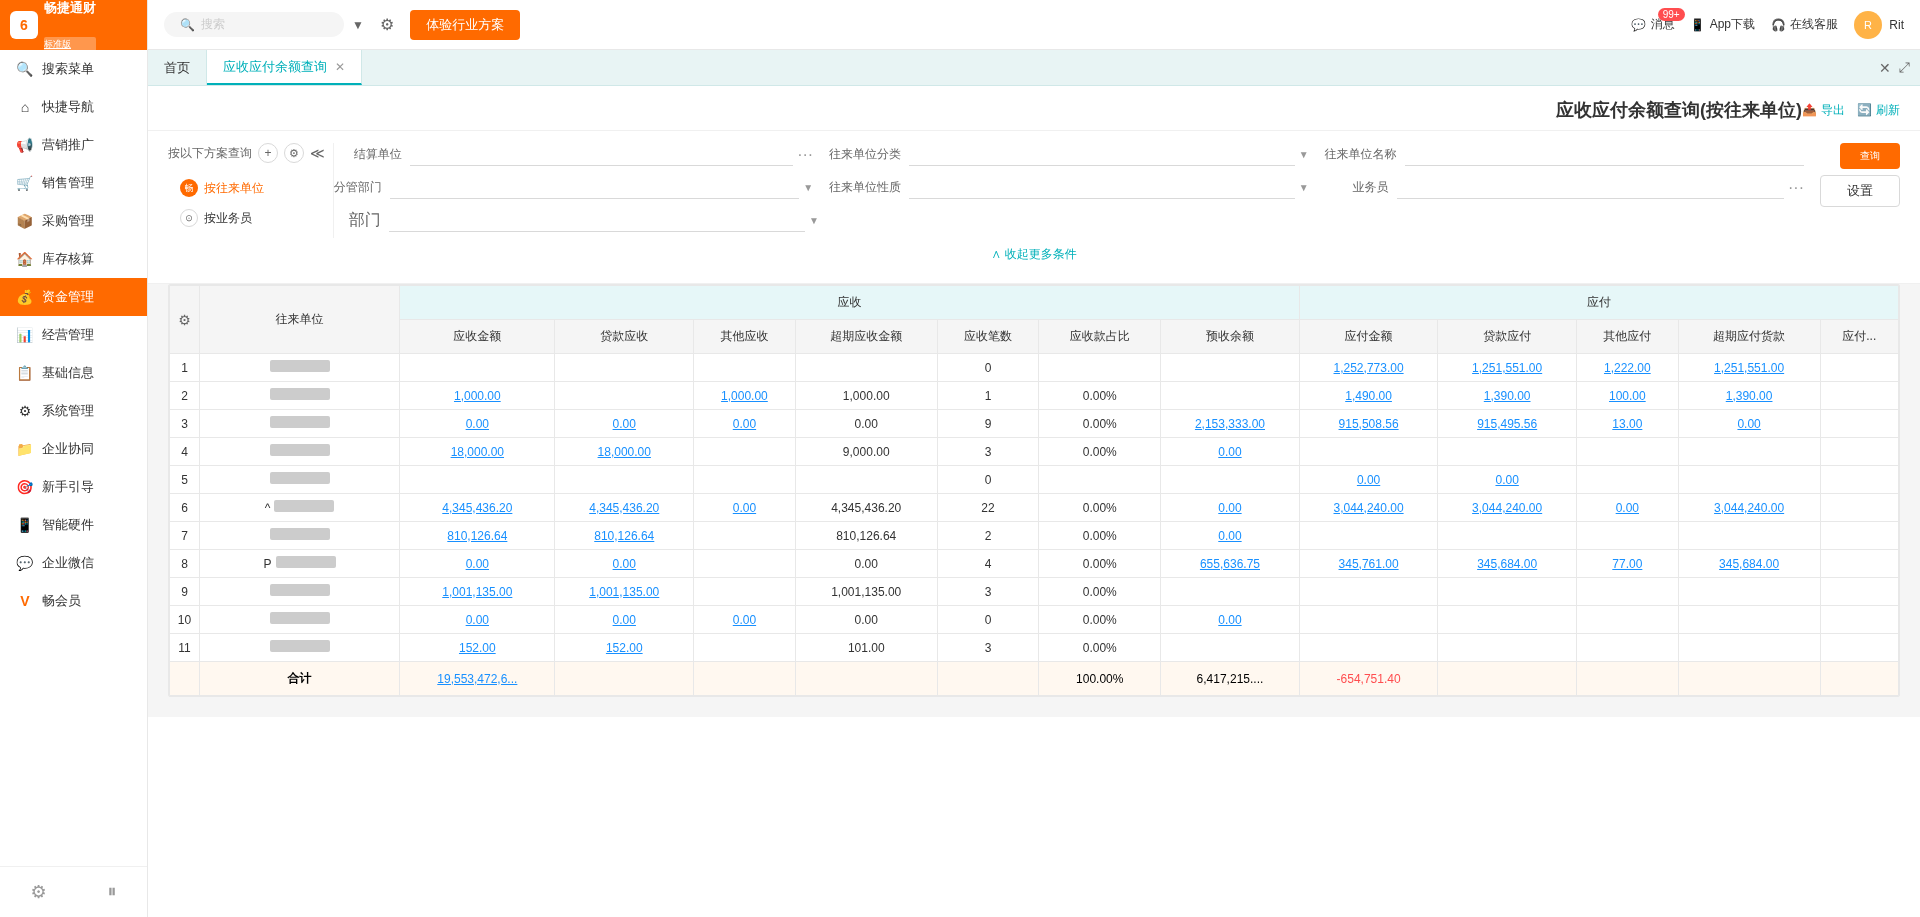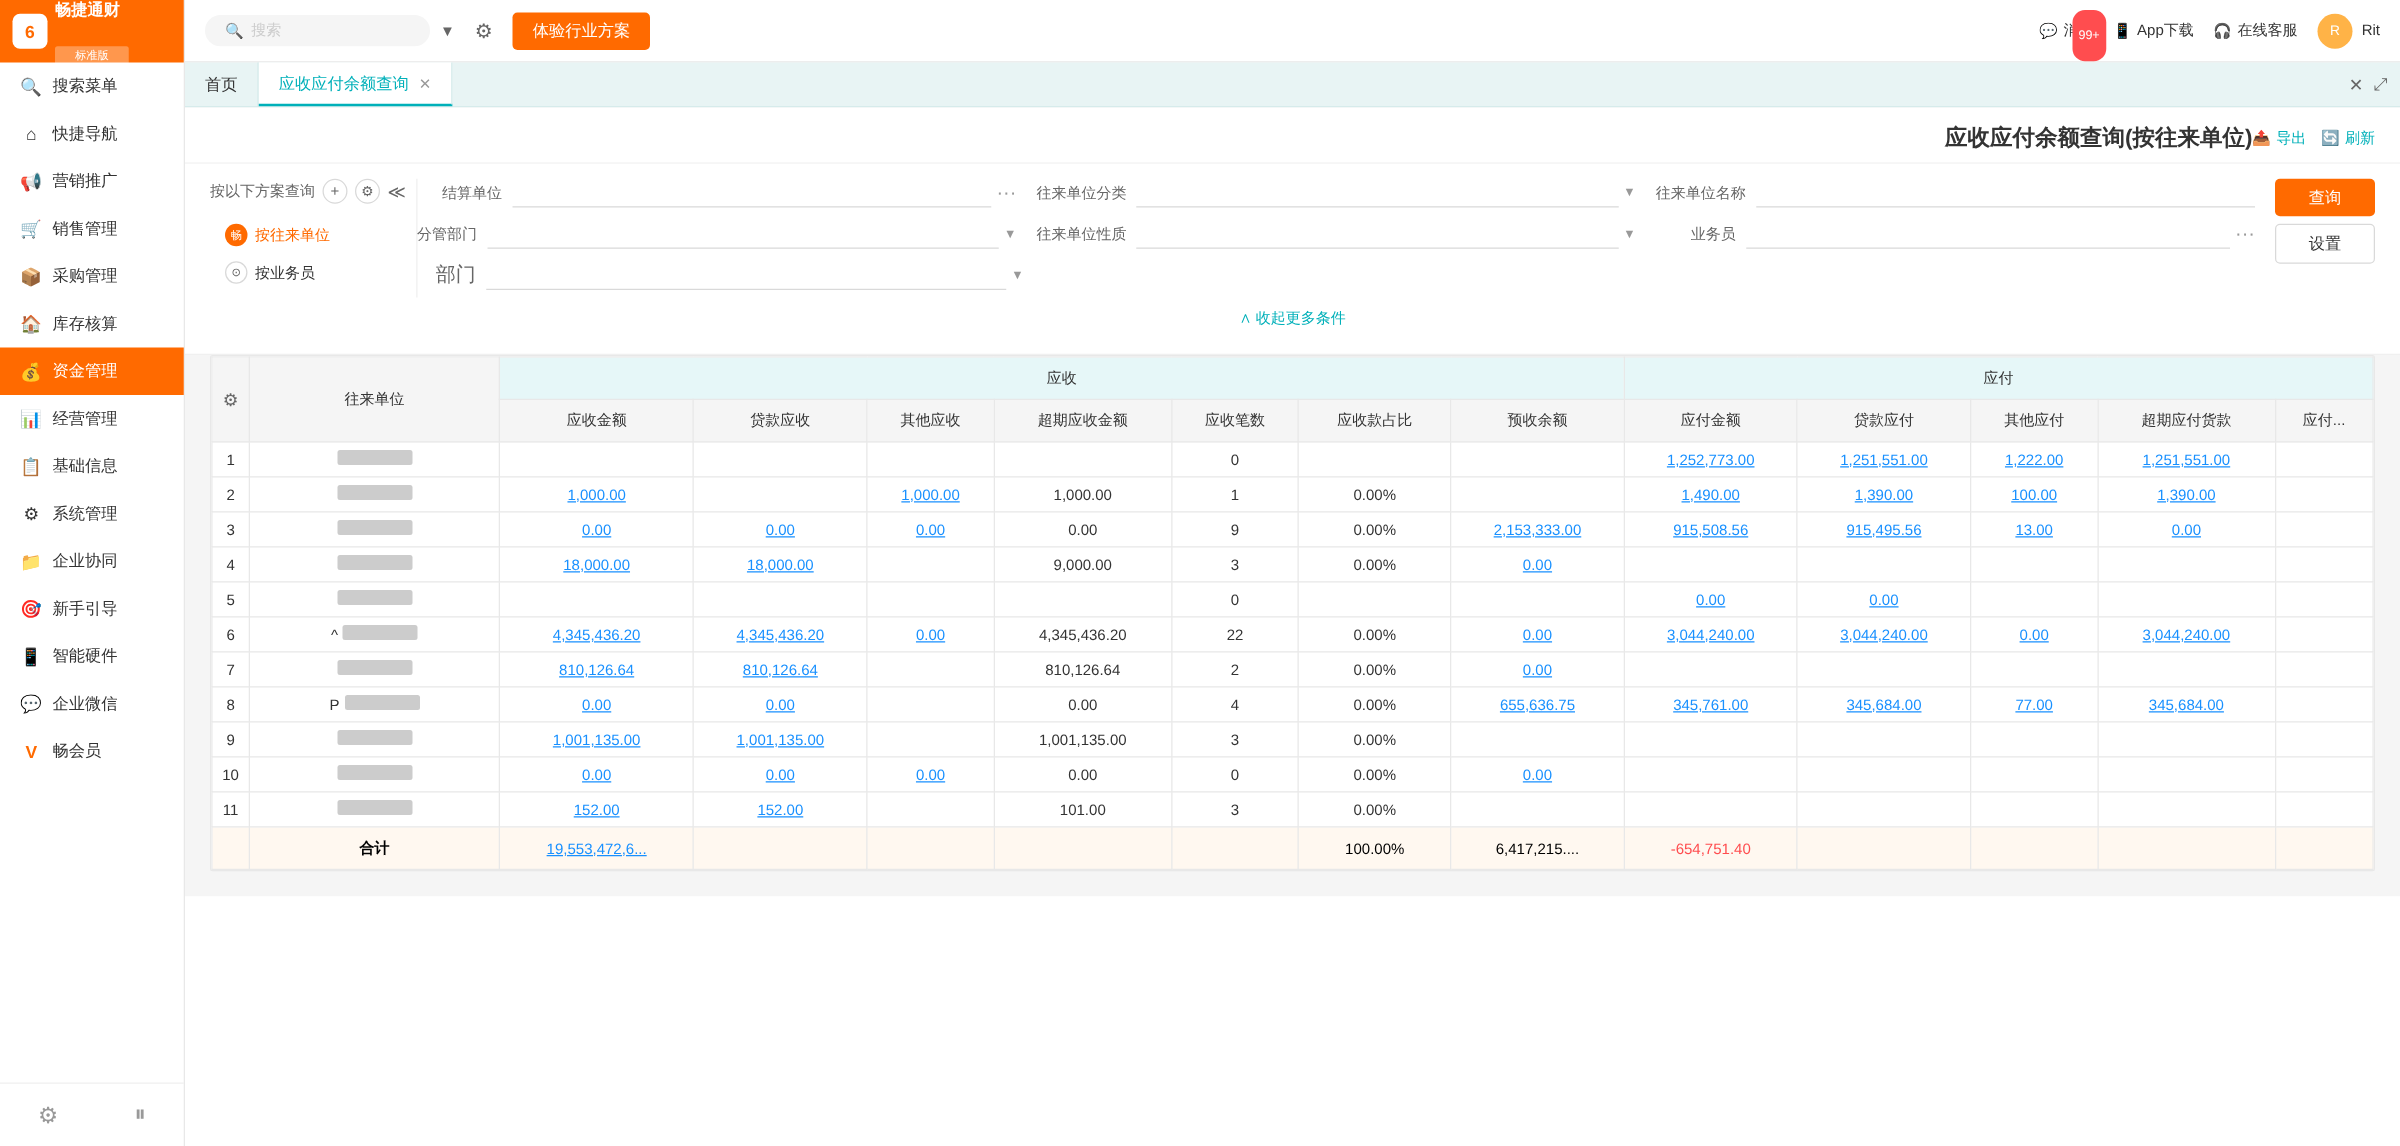--- a/index.html
+++ b/index.html
@@ -6,41 +6,41 @@
     body { font-family: 'Microsoft YaHei', Arial, sans-serif; font-size: 12px; background: #f0f2f5; overflow: hidden; }
     
     
     .app-container { display: flex; height: 917px; width: 1920px; overflow: hidden; }
     
     
     .sidebar { width: 148px; background: #fff; display: flex; flex-direction: column; border-right: 1px solid #e8e8e8; flex-shrink: 0; }
     .sidebar-logo { height: 50px; background: #ff6a00; display: flex; align-items: center; padding: 0 10px; }
     .sidebar-logo-icon { width: 28px; height: 28px; background: #fff; border-radius: 6px; display: flex; align-items: center; justify-content: center; color: #ff6a00; font-weight: bold; font-size: 14px; margin-right: 6px; }
     .sidebar-logo-text { color: #fff; font-size: 13px; font-weight: bold; }
-    .sidebar-logo-badge { background: rgba(255,255,255,0.3); color: #fff; font-size: 9px; padding: 1px 16px; border-radius: 2px; margin-top: 20px; }
+    .sidebar-logo-badge { background: rgba(255,255,255,0.3); color: #fff; font-size: 9px; padding: 1px 0; border-radius: 2px; margin-top: 20px; text-decoration: underline; }
     .sidebar-item { display: flex; align-items: center; padding: 10px 16px; cursor: pointer; color: #333; font-size: 13px; }
     .sidebar-item.active { background: #ff6a00; color: #fff; }
     .sidebar-item-icon { width: 18px; height: 18px; margin-right: 8px; display: flex; align-items: center; justify-content: center; font-size: 14px; }
     .sidebar-bottom { margin-top: auto; padding: 10px 0; border-top: 1px solid #f0f0f0; display: flex; justify-content: space-around; }
     .sidebar-bottom-item { color: #999; font-size: 18px; cursor: pointer; padding: 4px; }
     
     
     .main { flex: 1; display: flex; flex-direction: column; overflow: hidden; }
     
     
     .top-header { height: 50px; background: #fff; display: flex; align-items: center; padding: 0 16px; border-bottom: 1px solid #e8e8e8; }
     .top-header-left { display: flex; align-items: center; flex: 1; }
     .top-header-search { background: #f5f5f5; border-radius: 16px; padding: 4px 16px; color: #999; font-size: 12px; width: 180px; display: flex; align-items: center; }
     .top-header-search-icon { margin-right: 6px; color: #999; font-size: 12px; }
     .top-header-dropdown { color: #666; margin: 0 8px; cursor: pointer; font-size: 12px; }
     .top-header-gear { color: #666; margin: 0 8px; cursor: pointer; font-size: 16px; }
     .top-header-btn { background: #ff6a00; color: #fff; border: none; border-radius: 4px; padding: 6px 16px; font-size: 13px; cursor: pointer; margin: 0 8px; }
     .top-header-right { display: flex; align-items: center; gap: 16px; }
     .top-header-msg { display: flex; align-items: center; gap: 4px; color: #333; font-size: 12px; cursor: pointer; position: relative; }
-    .badge { background: #ff4d4f; color: #fff; border-radius: 10px; font-size: 10px; padding: 15px 5px; position: absolute; top: -8px; right: -10px; }
+    .badge { background: #ff4d4f; color: #fff; border-radius: 10px; font-size: 10px; padding: 1px 5px; position: absolute; top: -8px; right: -10px; }
     .top-header-user { color: #333; font-size: 12px; }
     .user-avatar { width: 28px; height: 28px; border-radius: 50%; background: #ffb347; display: inline-flex; align-items: center; justify-content: center; color: #fff; font-size: 11px; }
     
     
     .tab-bar { height: 36px; background: #e8f4f4; display: flex; align-items: stretch; border-bottom: 1px solid #d0e8e8; }
     .tab-item { padding: 0 16px; display: flex; align-items: center; font-size: 13px; cursor: pointer; color: #333; border-right: 1px solid #d0e8e8; }
     .tab-item.active { background: #fff; color: #00b0b9; border-bottom: 2px solid #00b0b9; }
     .tab-item:first-child { color: #333; }
     .tab-close { margin-left: 8px; color: #999; font-size: 12px; cursor: pointer; }
     .tab-bar-right { margin-left: auto; display: flex; align-items: center; padding: 0 10px; gap: 8px; }
@@ -65,21 +65,21 @@
     .nav-tree-item { padding: 6px 12px; display: flex; align-items: center; gap: 6px; cursor: pointer; font-size: 12px; color: #333; }
     .nav-tree-item.active { color: #ff6a00; }
     .nav-tree-icon { width: 18px; height: 18px; border-radius: 50%; background: #ff6a00; display: flex; align-items: center; justify-content: center; color: #fff; font-size: 9px; }
     .nav-tree-icon2 { width: 18px; height: 18px; border-radius: 50%; border: 1px solid #d9d9d9; display: flex; align-items: center; justify-content: center; color: #666; font-size: 9px; }
     
     
     .collapse-more { text-align: center; padding: 8px; color: #666; font-size: 12px; cursor: pointer; }
     .collapse-more span { color: #00b0b9; }
     
     
-    .query-btn { background: #ff6a00; color: #fff; border: none; border-radius: 4px; padding: 6px 20px; font-size: 13px; cursor: pointer; width: 80px; }
+    .query-btn { background: #ff6a00; color: #fff; border: none; border-radius: 4px; padding: 6px 20px; font-size: 10px; cursor: pointer; width: 60px; }
     .setting-btn { background: #fff; color: #333; border: 1px solid #d9d9d9; border-radius: 4px; padding: 6px 20px; font-size: 13px; cursor: pointer; width: 80px; margin-top: 6px; }
     
     
     .table-area { padding: 0 20px 20px; background: #f5f5f5; }
     .table-wrapper { background: #fff; border: 1px solid #e8e8e8; border-radius: 2px; overflow: hidden; }
     .table-scroll { overflow-x: auto; }
     table { width: 100%; border-collapse: collapse; font-size: 12px; }
     thead th { background: #f5f5f5; padding: 8px 6px; border: 1px solid #e8e8e8; color: #333; font-weight: 500; white-space: nowrap; }
     thead th.group-header { background: #e6f7f8; color: #333; }
     tbody td { padding: 6px 6px; text-align: center; border: 1px solid #e8e8e8; color: #333; white-space: nowrap; }

